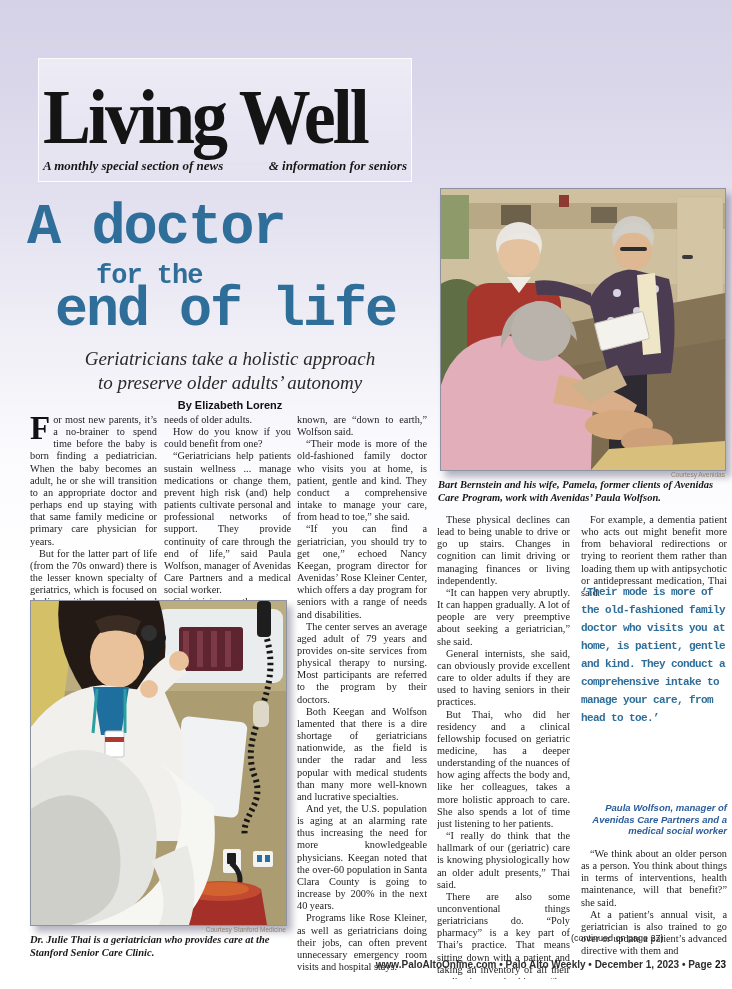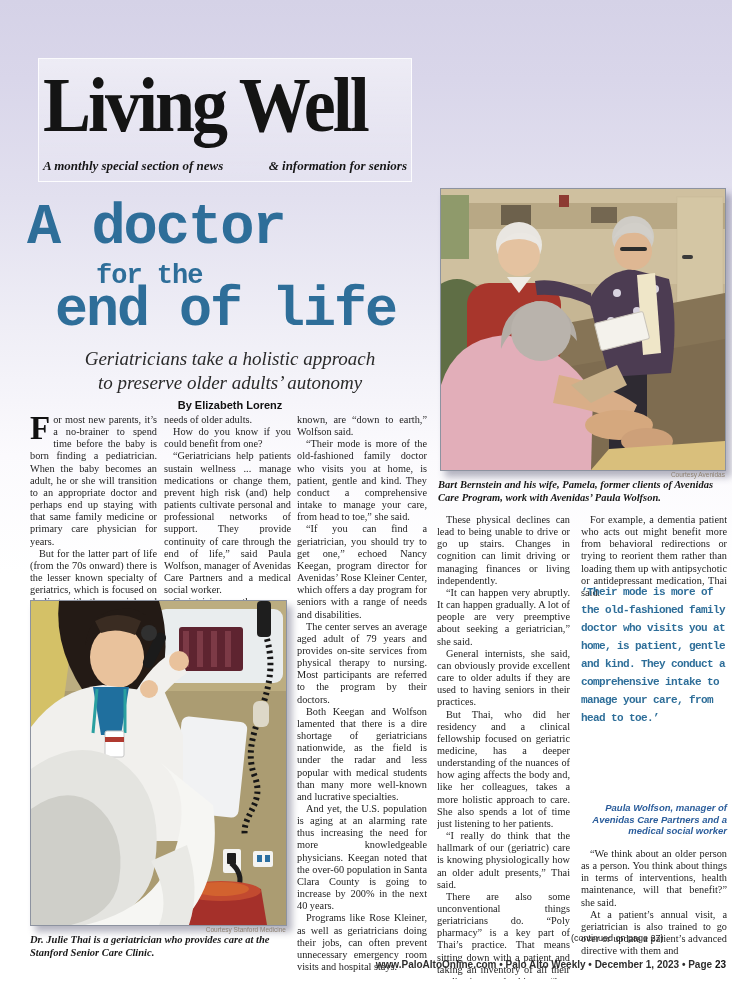--- a/index.html
+++ b/index.html
@@ -6,21 +6,21 @@
   .page{
     position:relative;width:732px;height:989px;overflow:hidden;
     font-family:"Liberation Serif",serif;color:#1b1b1b;
     background:linear-gradient(180deg,#d5d2e7 0%,#d9d6ea 8%,#e2e0ef 20%,#efeef6 33%,#fbfafd 46%,#ffffff 58%,#ffffff 100%);
   }
   
   .masthead{
     position:absolute;left:38px;top:58px;width:374px;height:124px;
     background:linear-gradient(180deg,rgba(255,255,255,.55),rgba(255,255,255,.12));
     border:1px solid rgba(255,255,255,.85);
-    box-sizing:border-box;padding:0 4px;
+    box-sizing:border-box;padding:12px 4px;
   }
   .masthead h1{
     margin:0;font-family:"Liberation Serif",serif;font-weight:bold;
     font-size:72px;line-height:86px;letter-spacing:-3px;color:#141414;
     transform:scaleY(1.08);transform-origin:left top;white-space:nowrap;
   }
   .tagline{
     position:absolute;left:4px;right:4px;bottom:8px;
     display:flex;justify-content:space-between;
     font:bold italic 13px/15px "Liberation Serif",serif;color:#161616;

